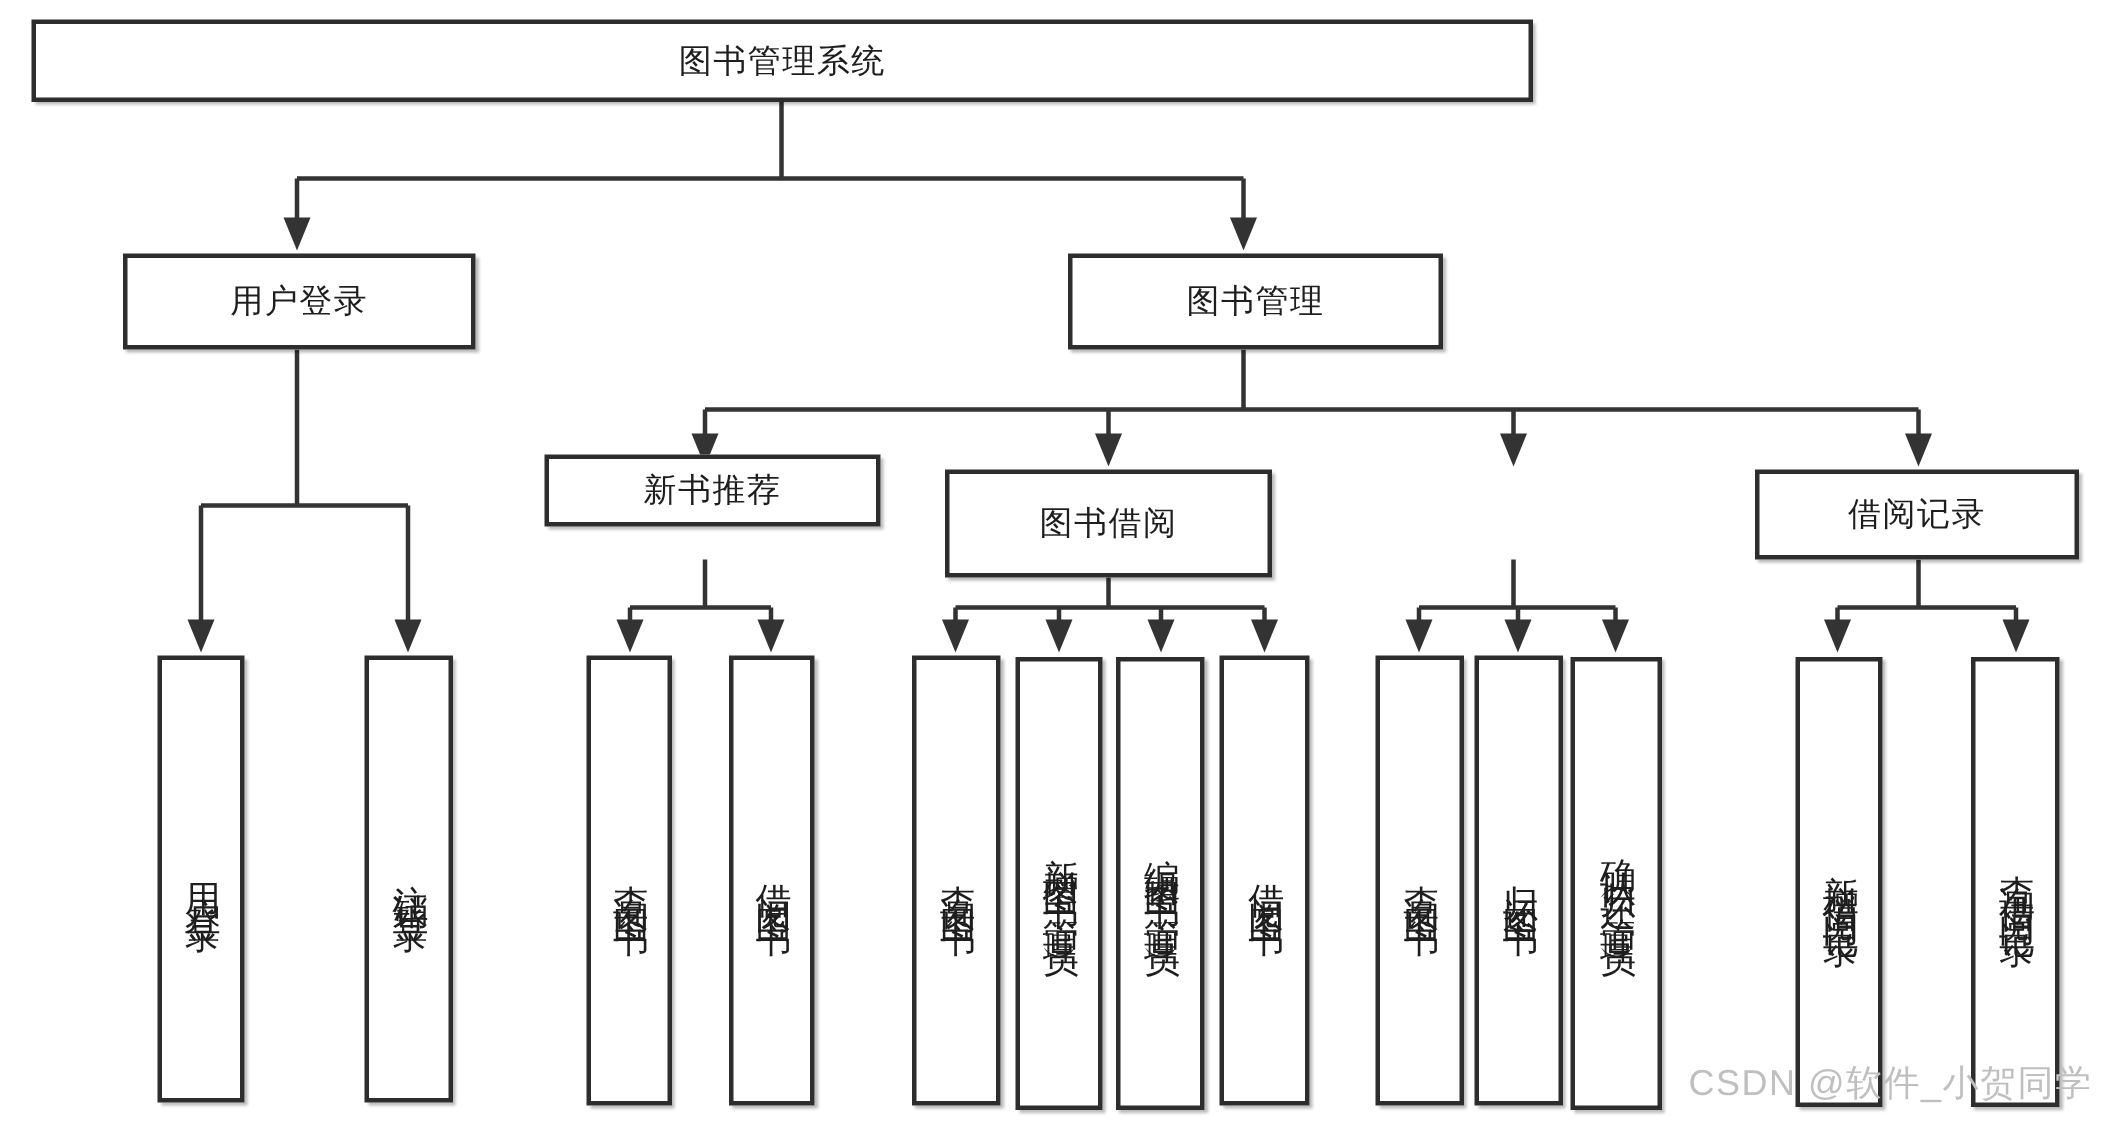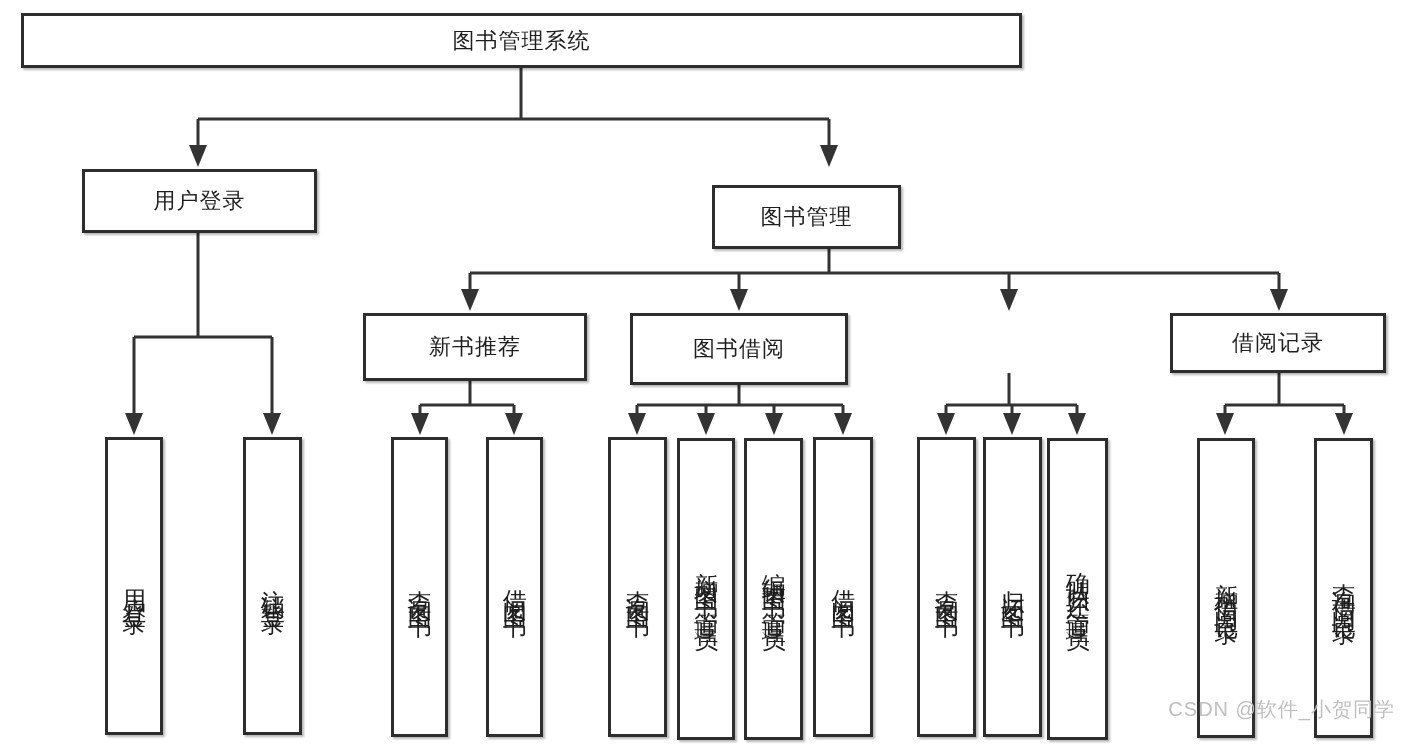--- a/index.html
+++ b/index.html
@@ -24,22 +24,22 @@
   .vbox{font-size:24px;}
   .vtext{
     writing-mode:vertical-rl;
     text-orientation:mixed;
     letter-spacing:8px;
     line-height:1.1;
     white-space:nowrap;
   }
   #watermark{
     position:absolute;
-    right:10px;bottom:24px;
-    font-size:20px;
+    right:10px;bottom:9px;
+    font-size:24px;
     color:#bfbfbf;
     letter-spacing:1px;
     z-index:5;
   }
 </style>
 </head>
 <body>
 
 <div id="canvas">
 
@@ -86,23 +86,23 @@
       <polygon points="1068,413 1086,413 1077,435"></polygon>
 
       <polygon points="1216,413 1234,413 1225,435"></polygon>
       <polygon points="1335,413 1353,413 1344,435"></polygon>
     </g>
   </svg>
 
   <div class="hbox" style="left:21px;top:13px;width:1001px;height:55px">图书管理系统</div>
 
   <div class="hbox" style="left:82px;top:169px;width:235px;height:64px">用户登录</div>
-  <div class="hbox" style="left:712px;top:185px;width:189px;height:64px">图书管理</div>
+  <div class="hbox" style="left:712px;top:169px;width:250px;height:64px">图书管理</div>
 
-  <div class="hbox" style="left:363px;top:313px;width:224px;height:68px">新书推荐</div>
+  <div class="hbox" style="left:363px;top:303px;width:224px;height:48px">新书推荐</div>
   <div class="hbox" style="left:630px;top:313px;width:218px;height:72px">图书借阅</div>
   <div class="hbox" style="left:1170px;top:313px;width:216px;height:60px">借阅记录</div>
 
   <div class="vbox" style="left:105px;top:437px;width:58px;height:298px">
     <span class="vtext">用户登录</span>
   </div>
   <div class="vbox" style="left:243px;top:437px;width:59px;height:298px">
     <span class="vtext">注销登录</span>
   </div>
 

